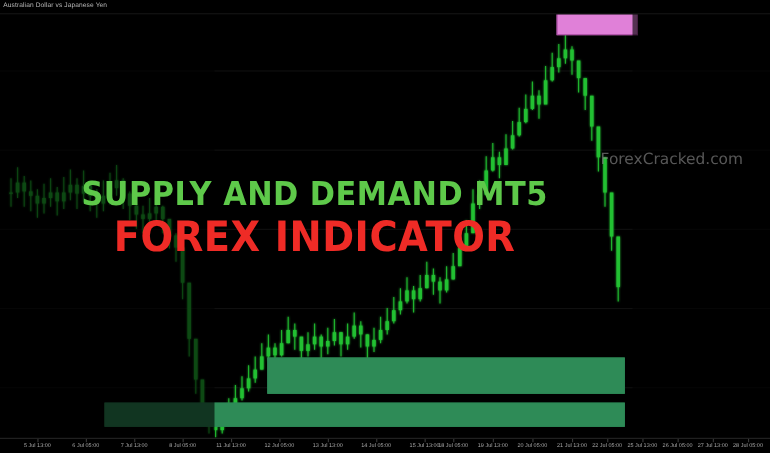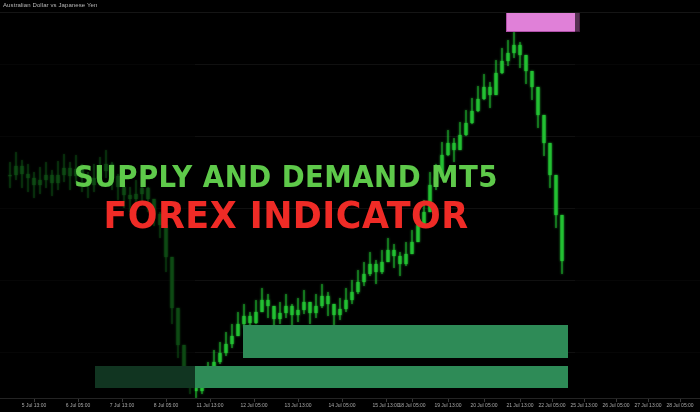--- a/index.html
+++ b/index.html
@@ -305,14 +305,15 @@
       <div class="tick-label" style="left: 648px;">27 Jul 13:00</div>
       <div class="tick-mark" style="left: 680px;"></div>
       <div class="tick-label" style="left: 680px;">28 Jul 05:00</div>
     </div>
 
   <div id="overlay-title">
     <div id="headline-1" style="color: rgb(94, 201, 74);">SUPPLY AND DEMAND MT5</div>
     <div id="headline-2" style="color: rgb(239, 43, 38);">FOREX INDICATOR</div>
   </div>
 
+  <div id="watermark" style="color: rgb(141, 141, 141);">ForexCracked.com</div>
 
 </div>
 
 </body></html>

